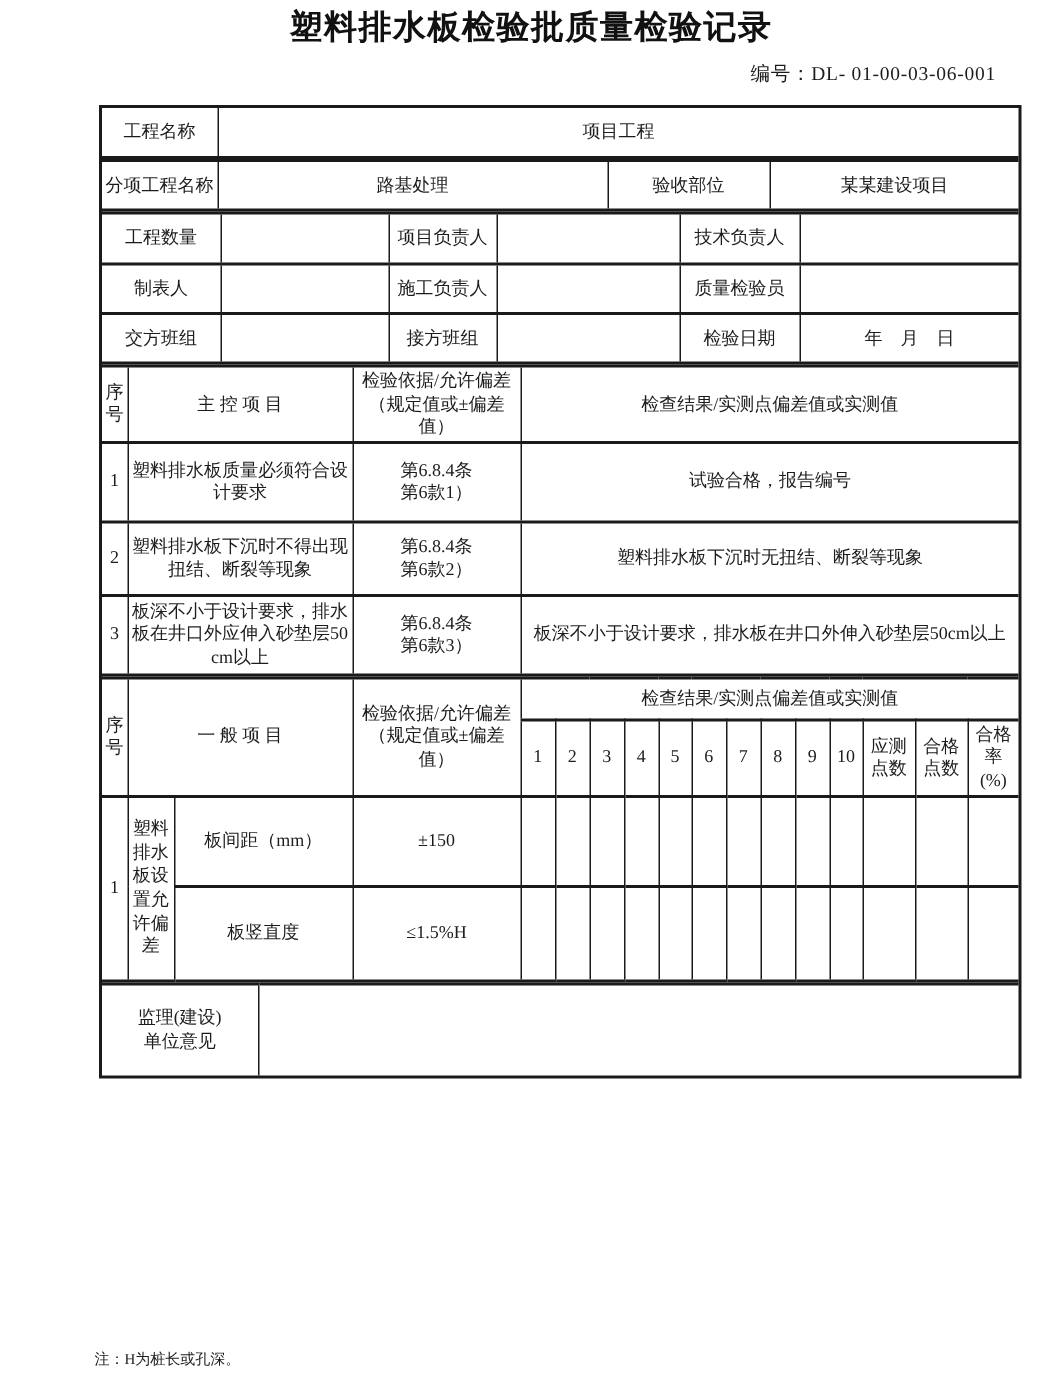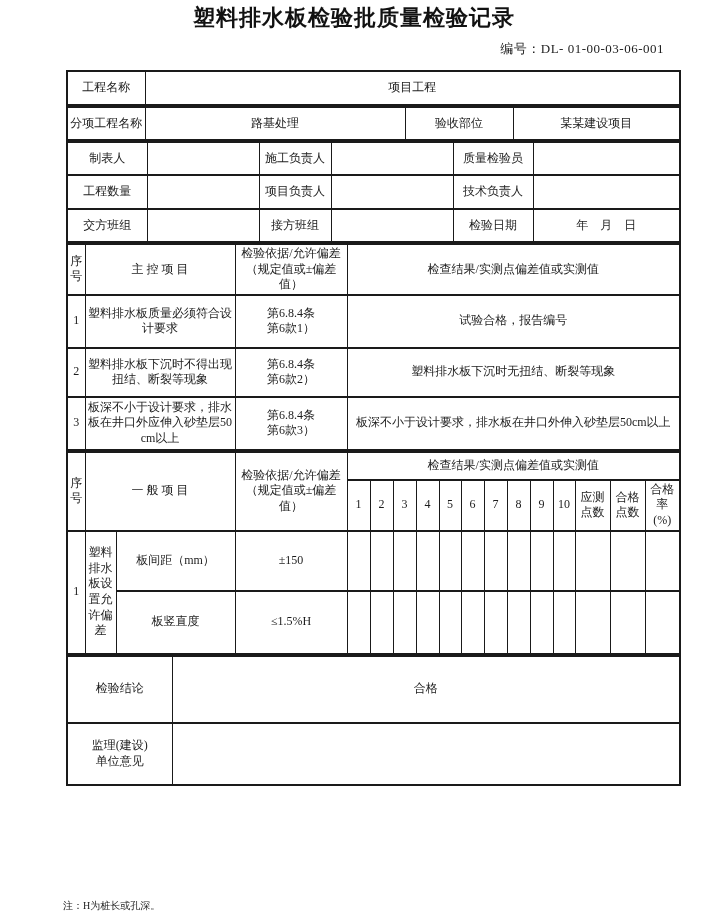--- a/index.html
+++ b/index.html
@@ -96,34 +96,34 @@
     <table class="t">
       <colgroup>
           <col style="width:79px">
           <col style="width:112px">
           <col style="width:72px">
           <col style="width:122px">
           <col style="width:80px">
           <col>
         </colgroup>
       <tbody>
-      <tr style="height:33px">
-        <td>制表人</td>
-        <td></td>
-        <td class="narrow">施工负责人</td>
-        <td></td>
-        <td class="narrow">质量检验员</td>
-        <td></td>
-      </tr>
       <tr style="height:34px">
         <td>工程数量</td>
         <td></td>
         <td class="narrow">项目负责人</td>
         <td></td>
         <td class="narrow">技术负责人</td>
+        <td></td>
+      </tr>
+      <tr style="height:33px">
+        <td>制表人</td>
+        <td></td>
+        <td class="narrow">施工负责人</td>
+        <td></td>
+        <td class="narrow">质量检验员</td>
         <td></td>
       </tr>
       <tr style="height:33px">
         <td>交方班组</td>
         <td></td>
         <td class="narrow">接方班组</td>
         <td></td>
         <td class="narrow">检验日期</td>
         <td>年　月　日</td>
       </tr>
@@ -248,24 +248,20 @@
       </tr>
       </tbody>
     </table>
 
     <table class="t">
       <colgroup>
           <col style="width:104px">
           <col>
         </colgroup>
       <tbody>
-      <tr style="height:67px">
-        <td>检验结论</td>
-        <td class="conclusion-val">合格</td>
-      </tr>
       <tr style="height:61px">
         <td class="pre">监理(建设)
 单位意见</td>
         <td></td>
       </tr>
       </tbody>
     </table>
 
   </div>
 

